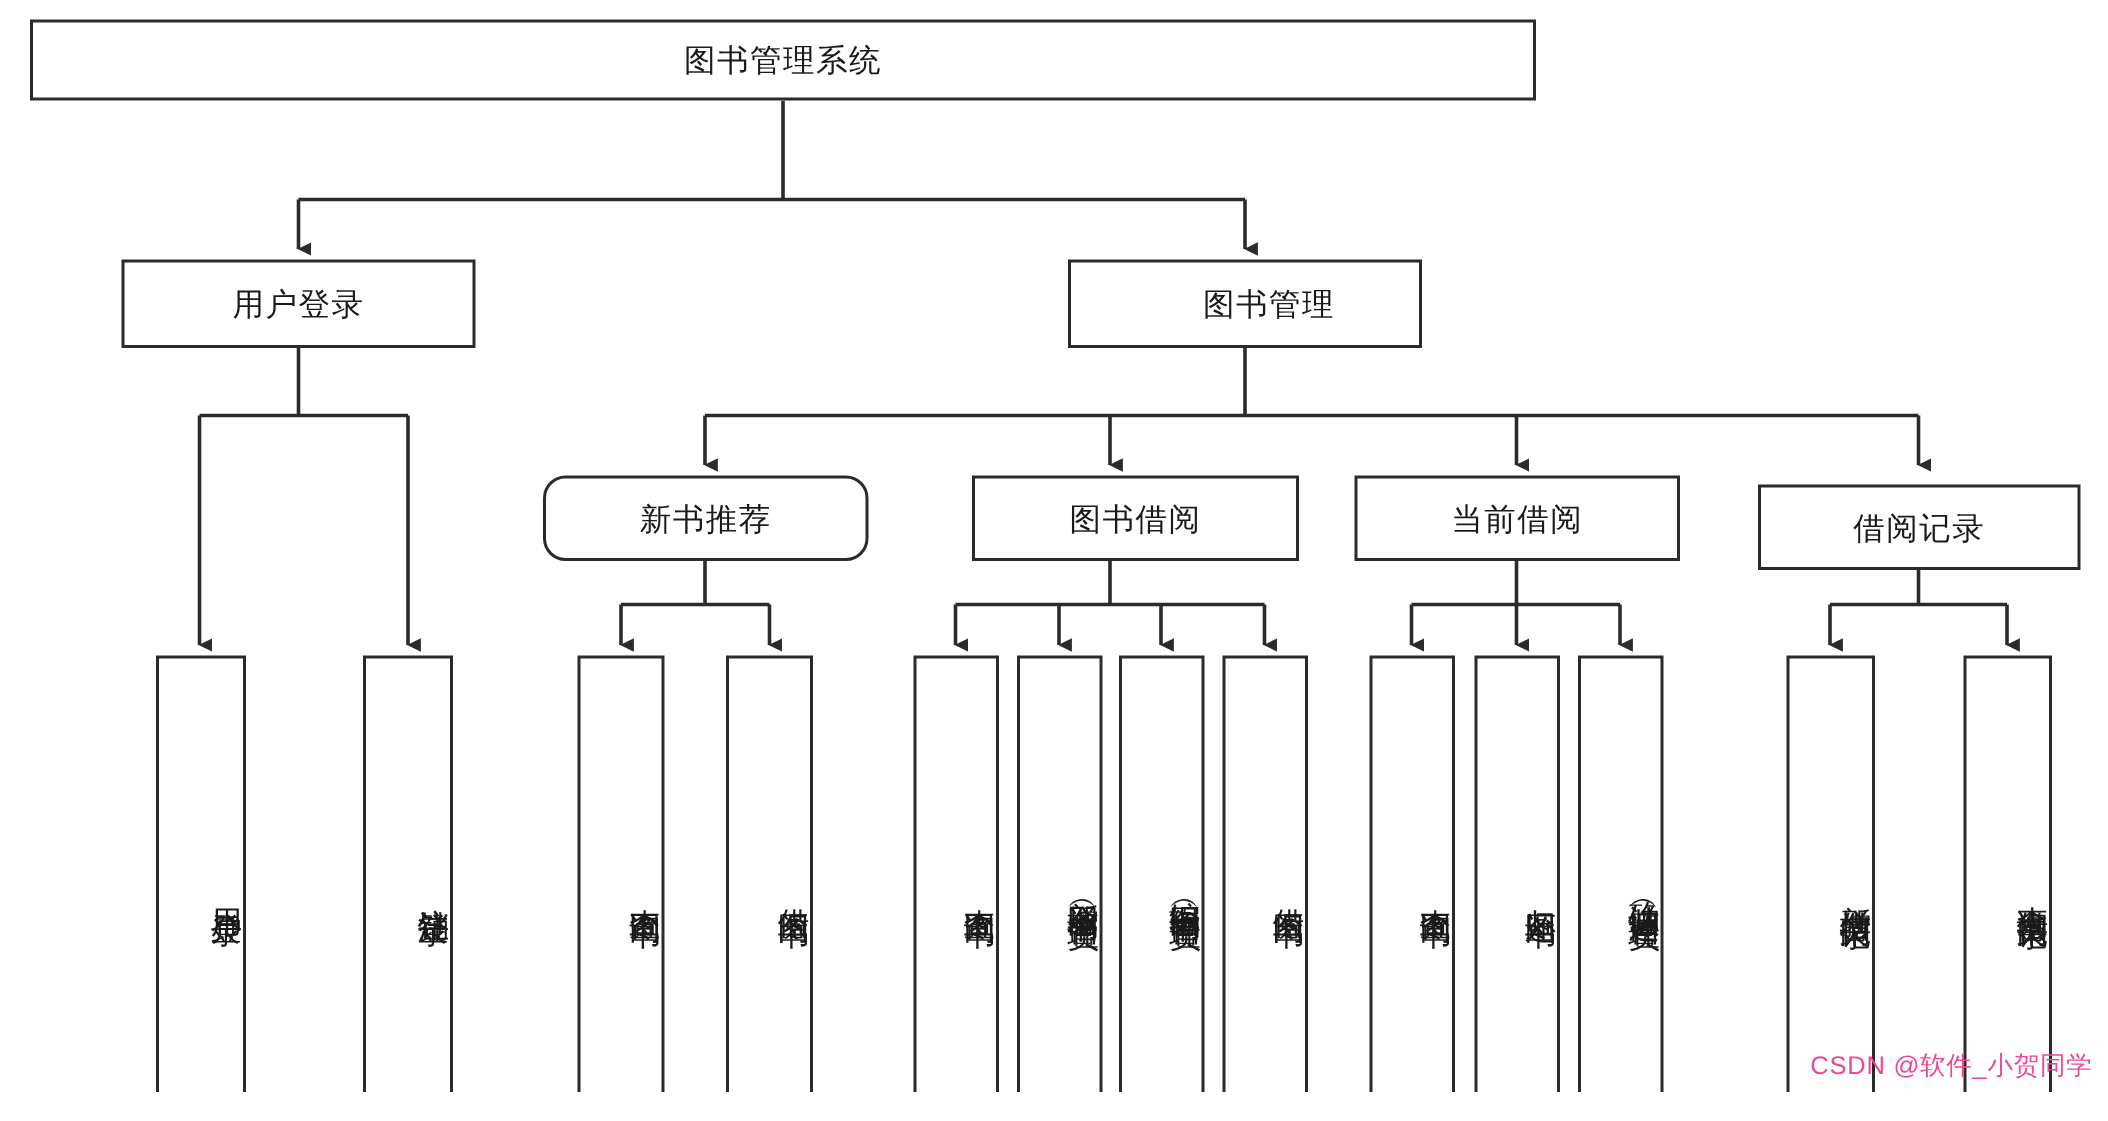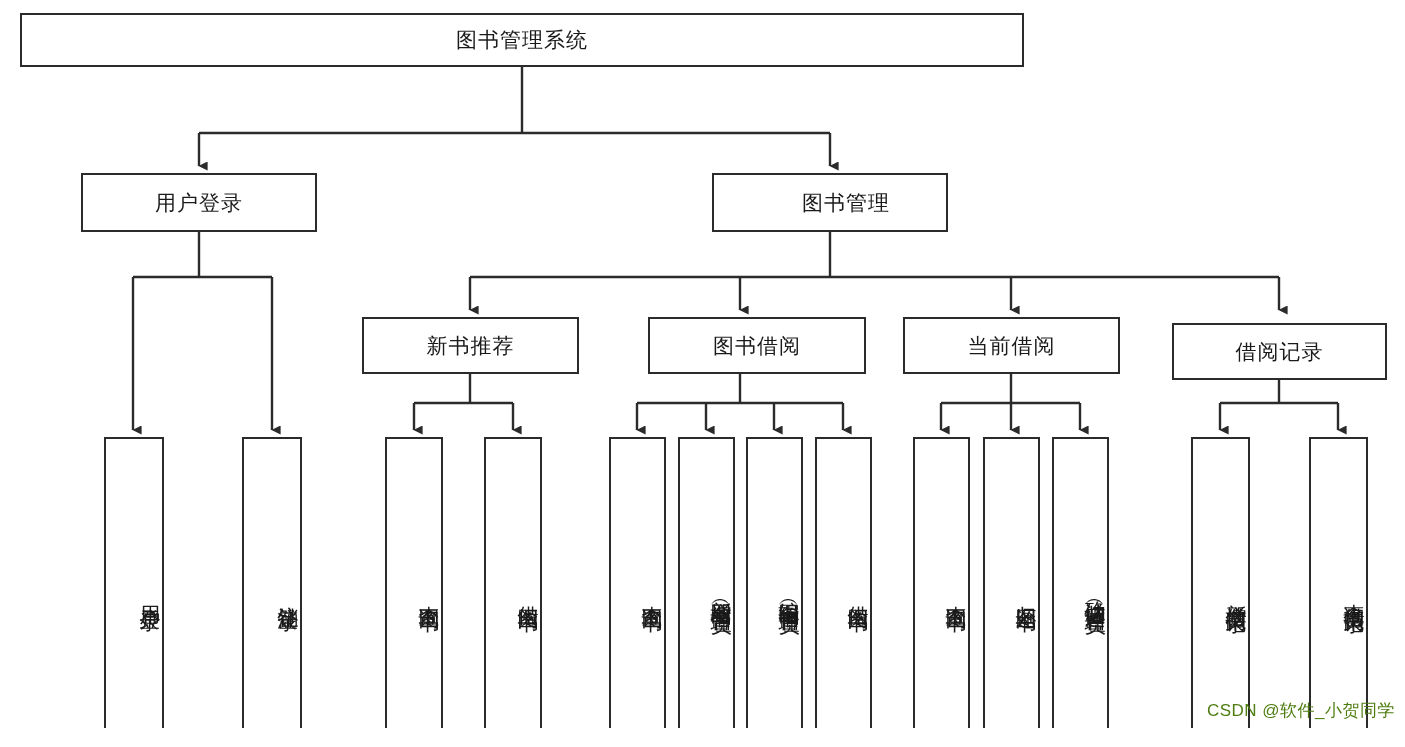--- a/index.html
+++ b/index.html
@@ -54,21 +54,21 @@
     top: 0;
     width: 1405px;
     height: 747px;
     pointer-events: none;
   }
   .watermark {
     position: absolute;
     right: 10px;
     bottom: 6px;
     font-size: 17px;
-    color: #4d7c0f;
+    color: #ec4899;
     letter-spacing: 0.5px;
     white-space: nowrap;
   }
 </style>
 </head>
 <body>
 
 <div id="canvas">
 
   <svg id="edges" viewBox="0 0 1405 747">
@@ -125,21 +125,21 @@
     <span>图书管理系统</span>
   </div>
 
   <div class="node horiz" id="n-l2-0" style="left: 81px; top: 173px; width: 236px; height: 59px;">
     <span>用户登录</span>
   </div>
   <div class="node horiz" id="n-l2-1" style="left: 712px; top: 173px; width: 236px; height: 59px; padding-left: 32px;">
     <span>图书管理</span>
   </div>
 
-  <div class="node horiz" id="n-l3-0" style="left: 362px; top: 317px; width: 217px; height: 57px;">
+  <div class="node horiz" id="n-l3-0" style="left: 362px; top: 317px; width: 217px; height: 57px; border-radius: 15px;">
     <span>新书推荐</span>
   </div>
   <div class="node horiz" id="n-l3-1" style="left: 648px; top: 317px; width: 218px; height: 57px;">
     <span>图书借阅</span>
   </div>
   <div class="node horiz" id="n-l3-2" style="left: 903px; top: 317px; width: 217px; height: 57px;">
     <span>当前借阅</span>
   </div>
   <div class="node horiz" id="n-l3-3" style="left: 1172px; top: 323px; width: 215px; height: 57px;">
     <span>借阅记录</span>

